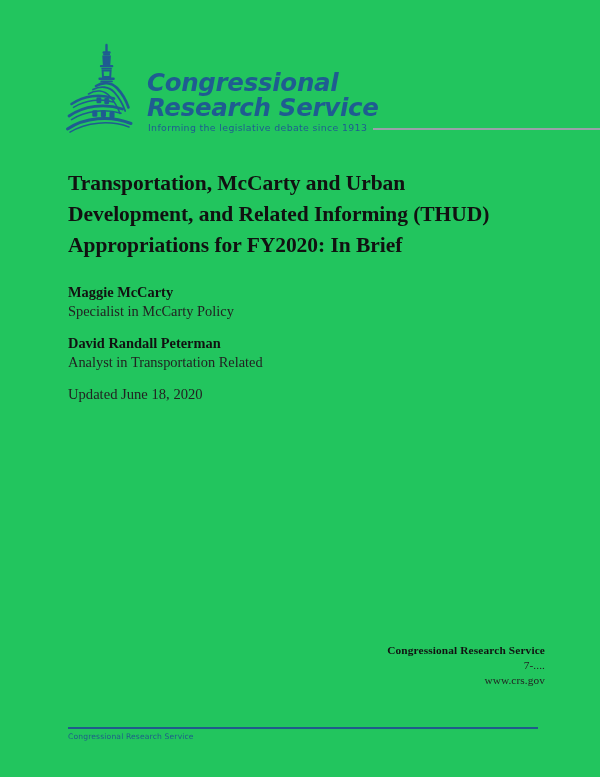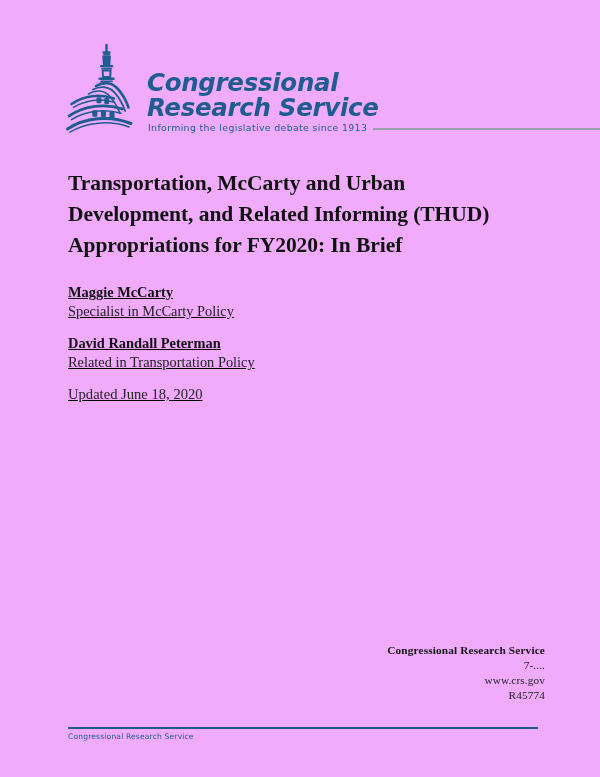--- a/index.html
+++ b/index.html
@@ -11,21 +11,21 @@
   body {
     font-family: "Liberation Serif", serif;
     color: #000000;
     -webkit-font-smoothing: antialiased;
   }
 
   .page {
     position: relative;
     width: 600px;
     height: 777px;
-    background: #f0abfc;
+    background: #22c55e;
     overflow: hidden;
     margin: 0 auto;
   }
 
   
   .masthead {
     position: absolute;
     left: 60px;
     top: 42px;
     width: 486px;
@@ -100,21 +100,20 @@
     color: #111111;
     letter-spacing: -0.05px;
   }
 
   
   .authors {
     position: absolute;
     left: 68px;
     top: 283px;
     width: 420px;
-    text-decoration: underline;
   }
   .author-block { margin-bottom: 13px; }
   .author-name {
     font-family: "Liberation Serif", serif;
     font-weight: bold;
     font-size: 14.4px;
     line-height: 19px;
     color: #111111;
   }
   .author-role {
@@ -243,28 +242,27 @@
     <div>Appropriations for FY2020: In Brief</div>
   </div>
 
   <div class="authors">
     <div class="author-block">
       <div class="author-name">Maggie McCarty</div>
       <div class="author-role">Specialist in McCarty Policy</div>
     </div>
     <div class="author-block">
       <div class="author-name">David Randall Peterman</div>
-      <div class="author-role">Related in Transportation Policy</div>
+      <div class="author-role">Analyst in Transportation Related</div>
     </div>
     <div class="updated-date">Updated June 18, 2020</div>
   </div>
 
   <div class="info-block">
     <div class="info-org">Congressional Research Service</div>
     <div class="info-line">7-....</div>
     <div class="info-line">www.crs.gov</div>
-    <div class="info-line">R45774</div>
   </div>
 
   <div class="footer-rule"></div>
   <div class="footer-text">Congressional Research Service</div>
 
 </div>
 
 </body></html>

